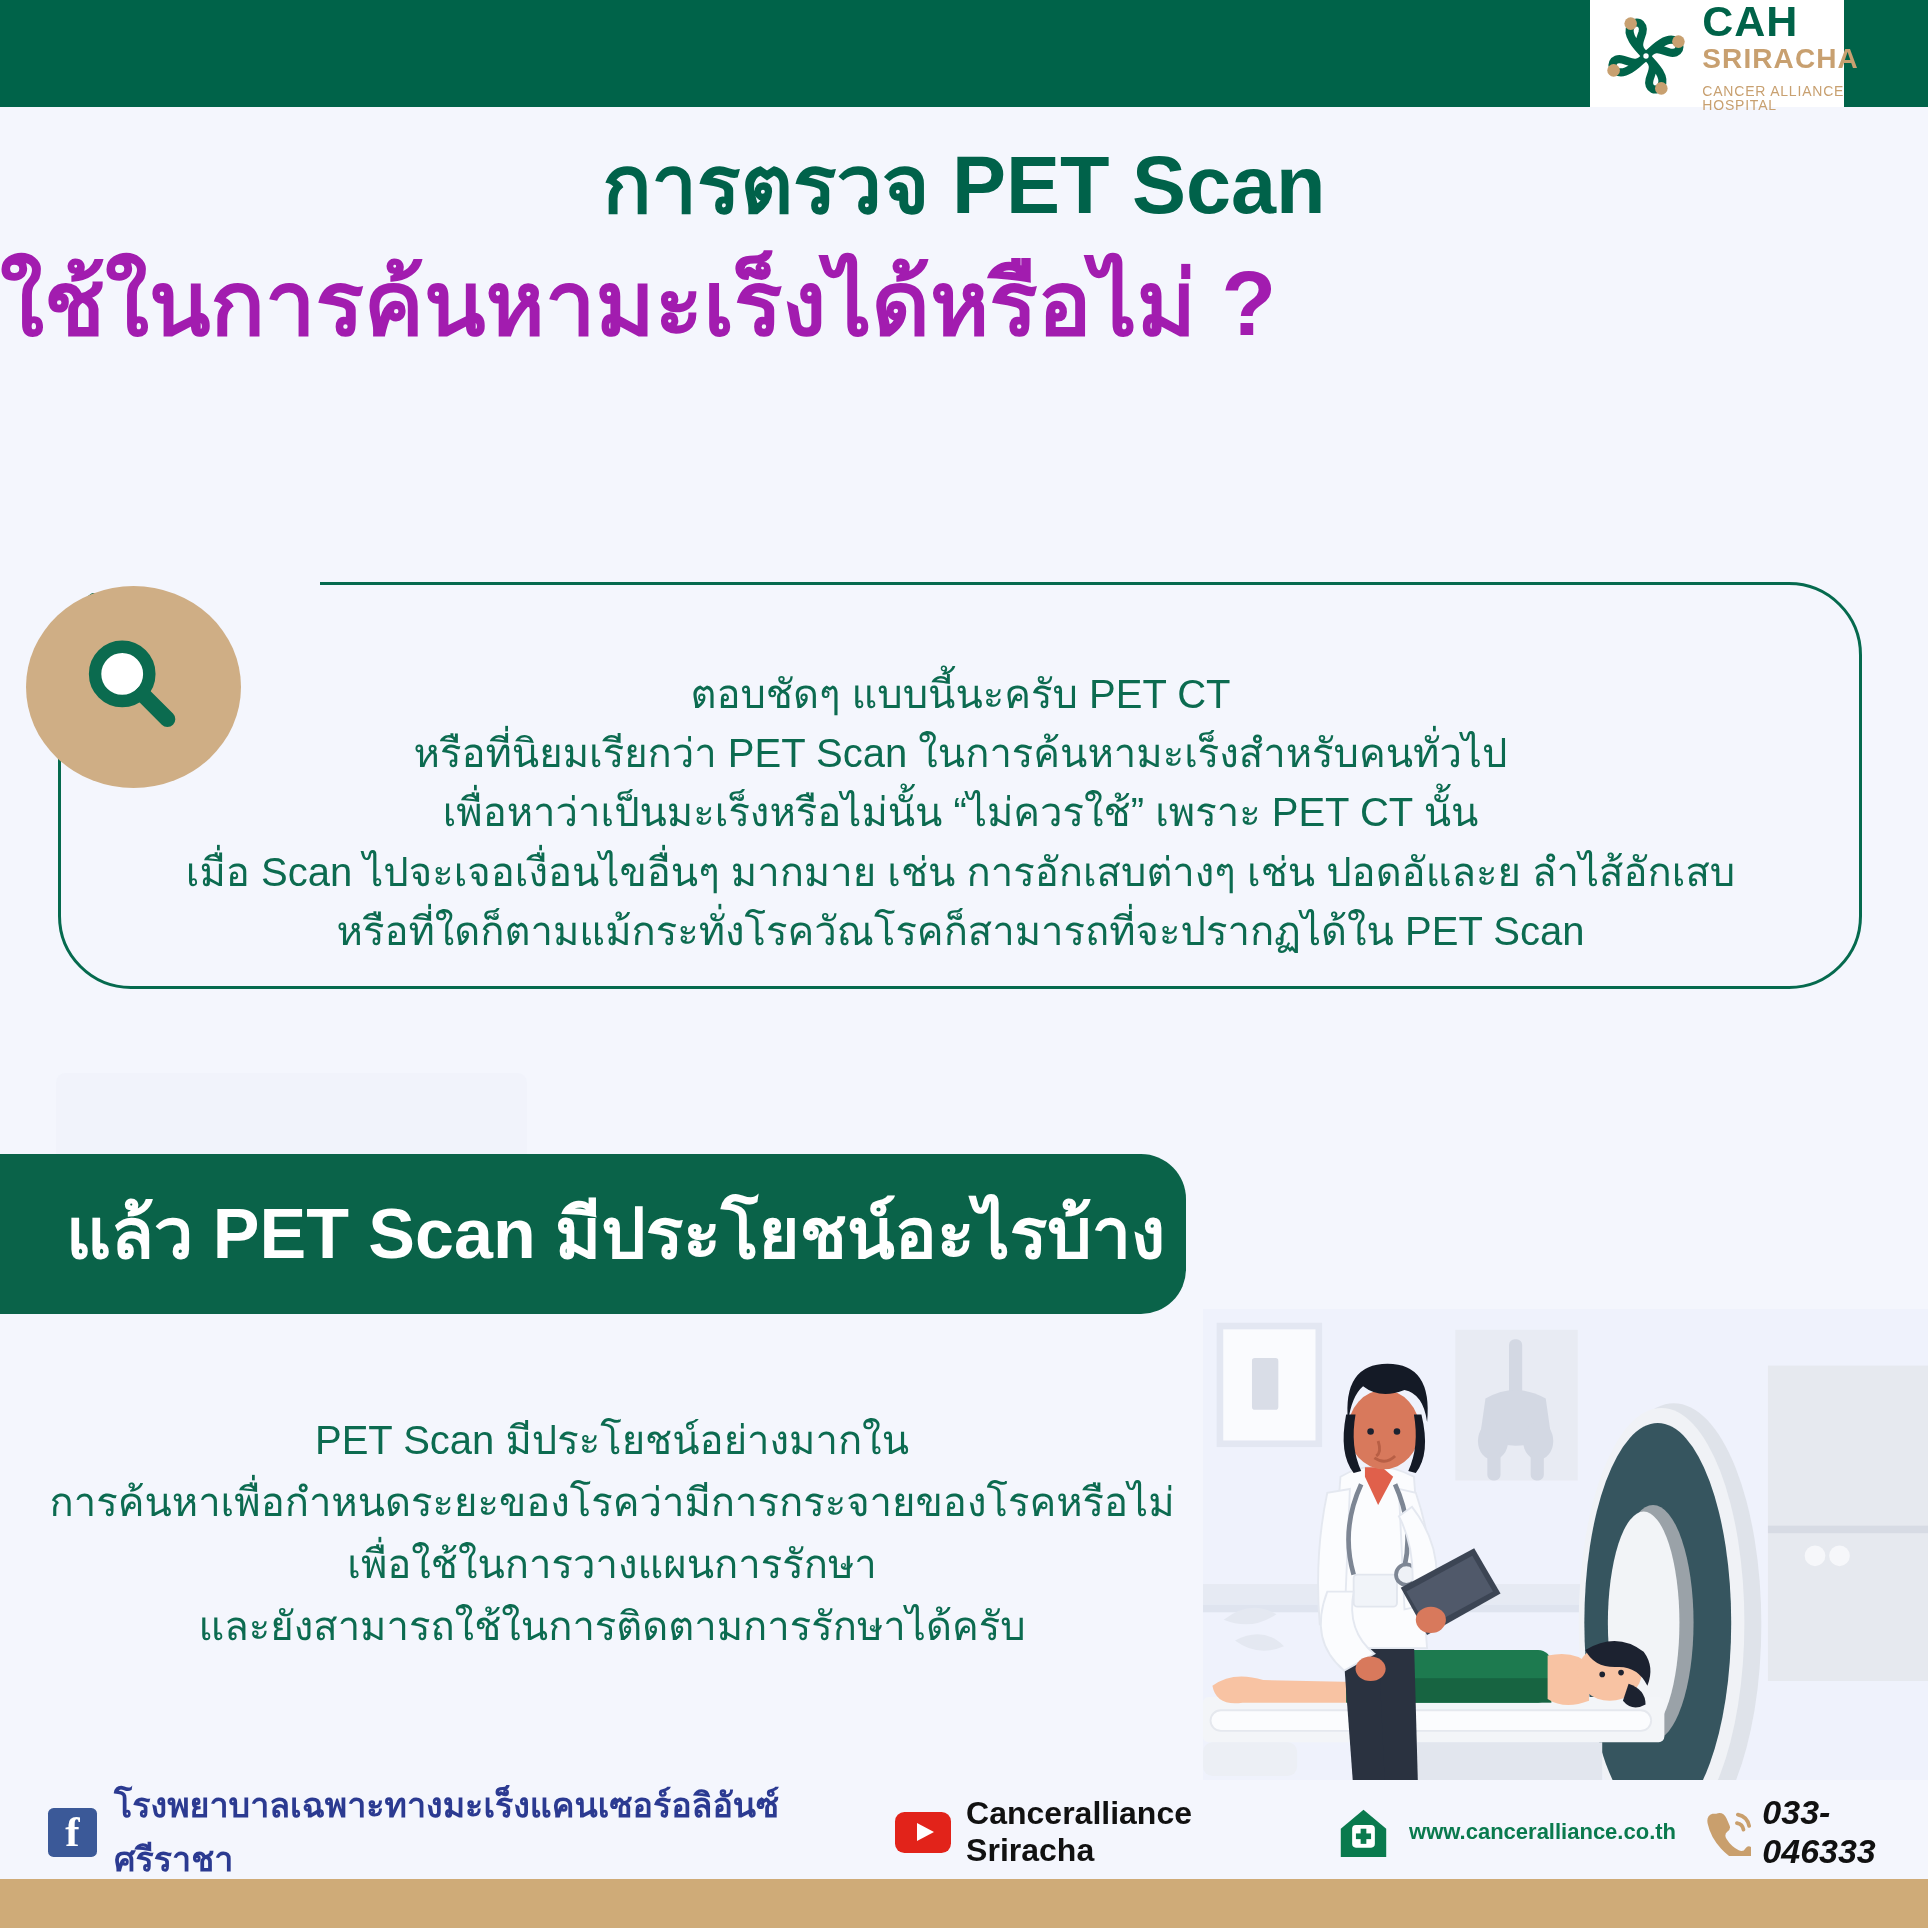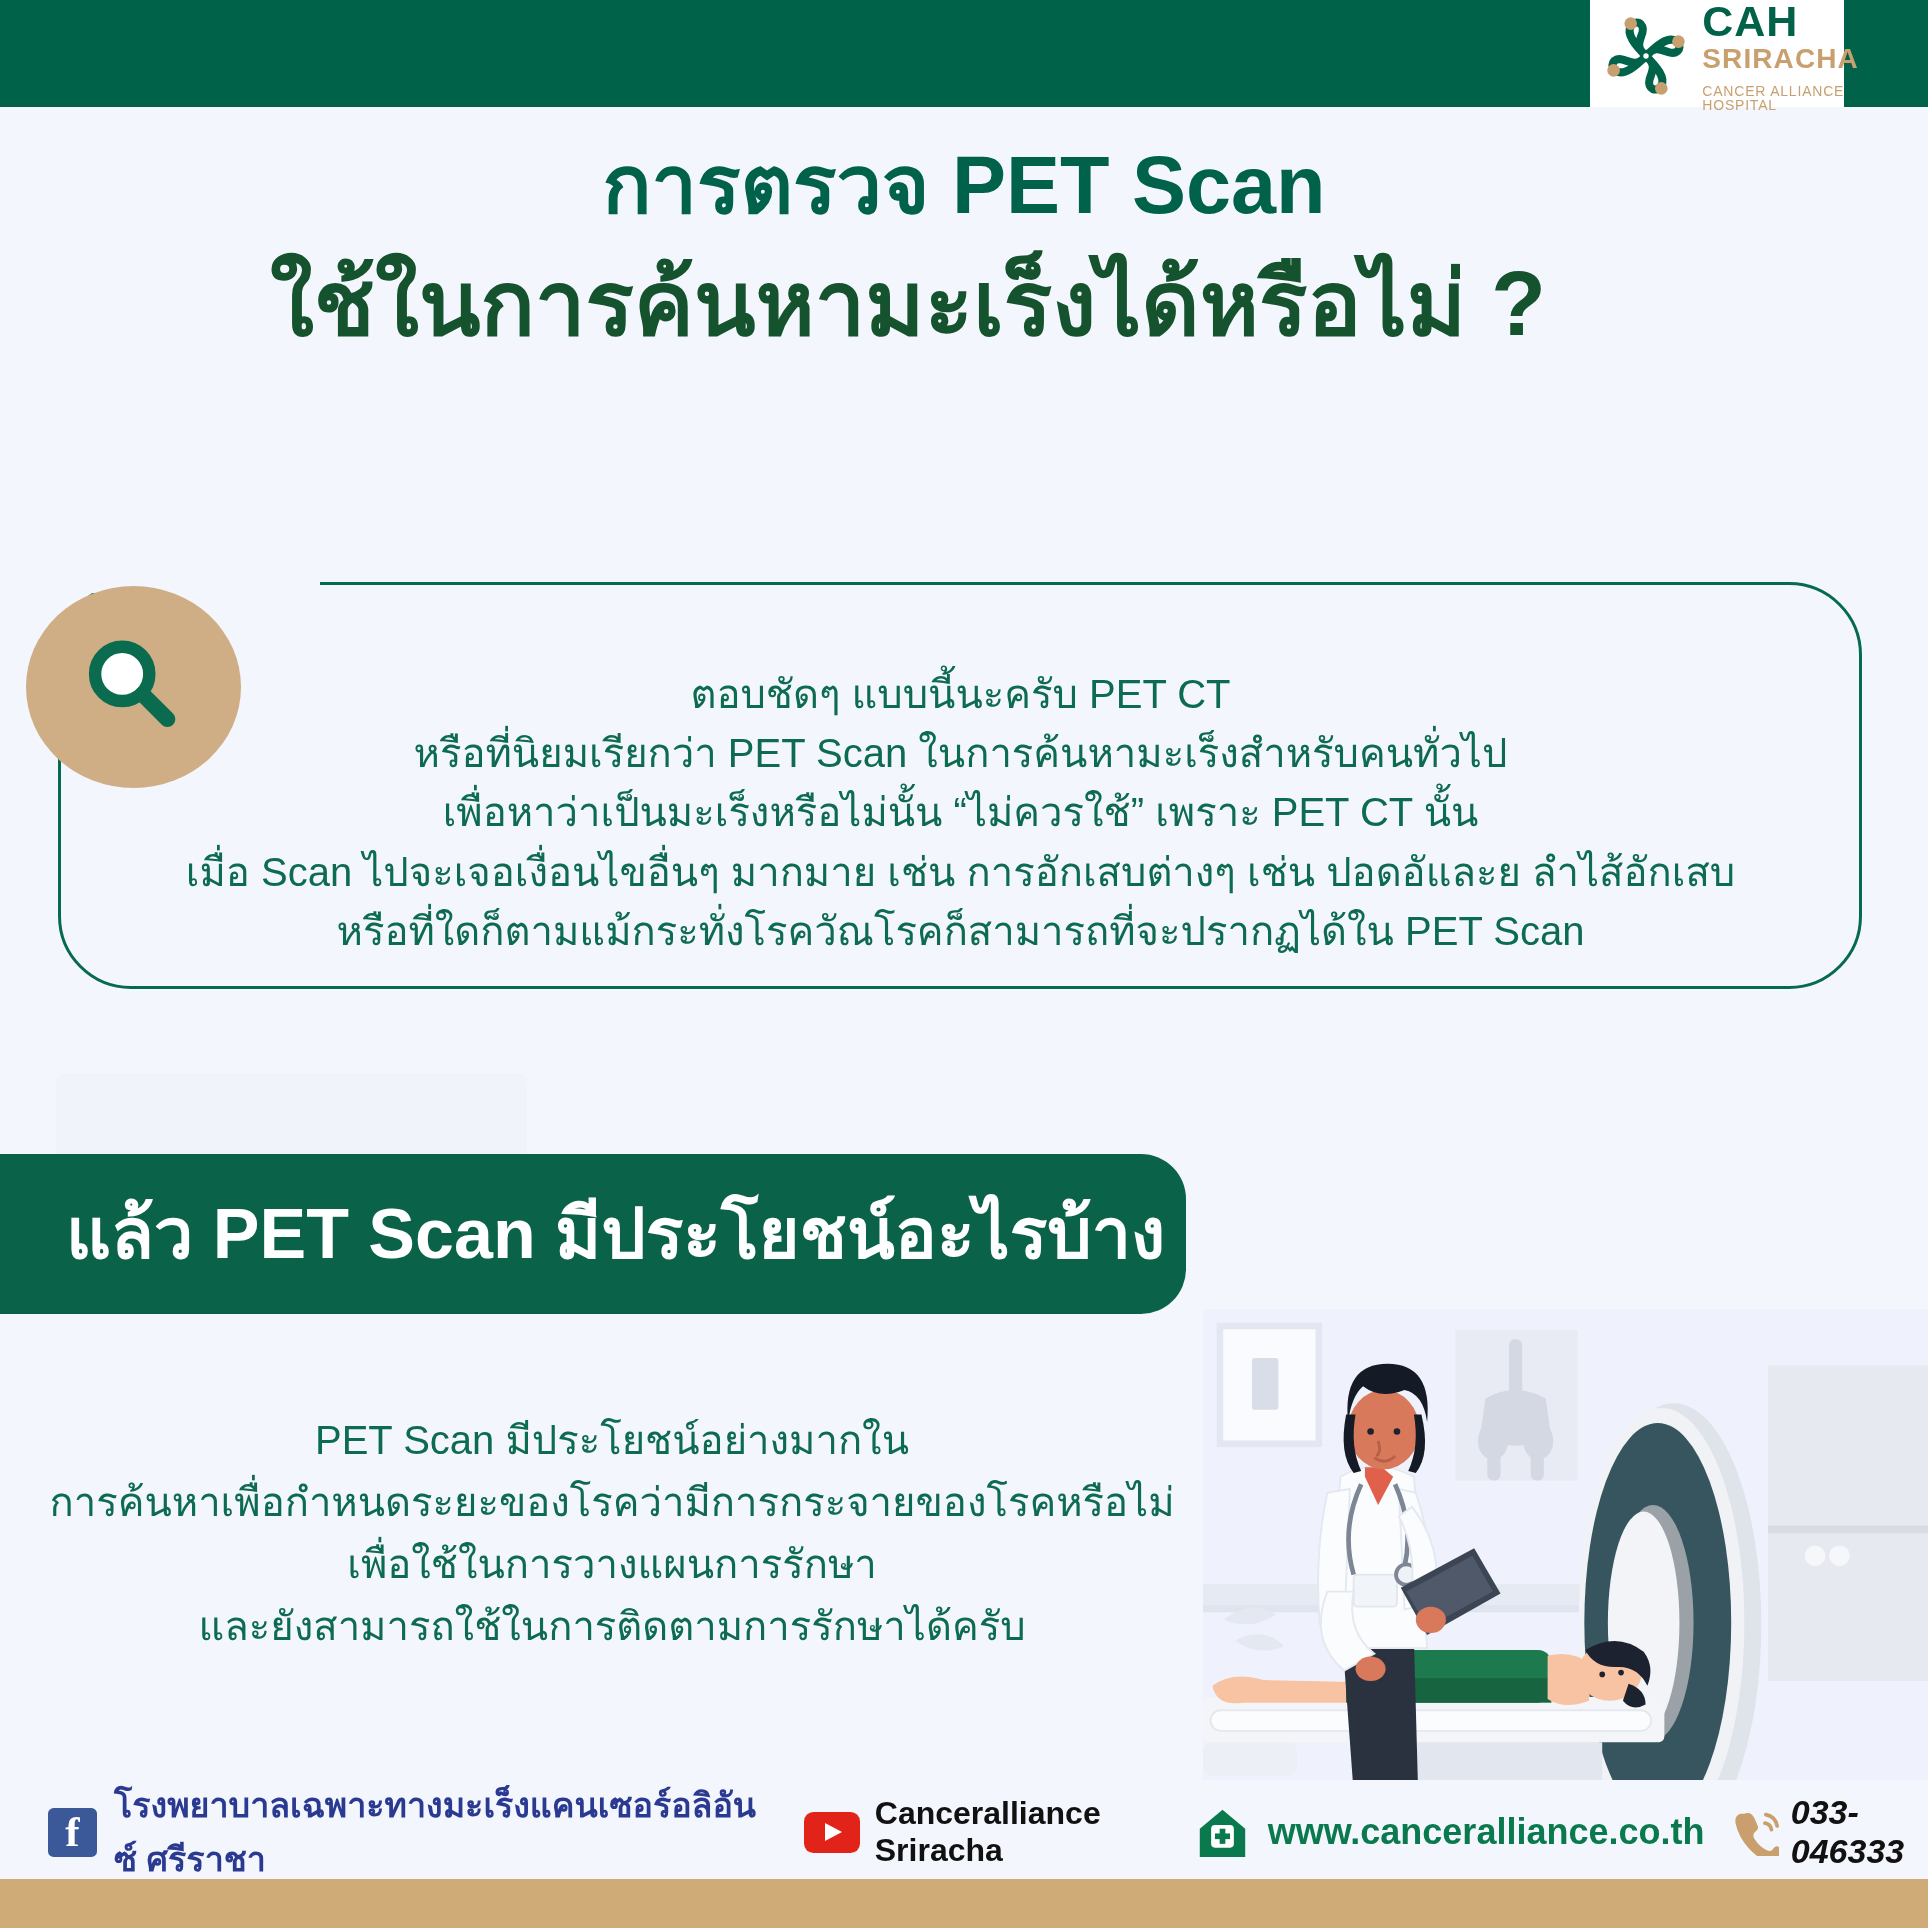--- a/index.html
+++ b/index.html
@@ -49,22 +49,22 @@
 
   
   .headline {
     position: absolute; left: 0; top: 139px; width: 1928px;
     text-align: center;
     font-size: 81px; font-weight: bold; color: #00624a;
     line-height: 1.15;
   }
   .subheadline {
     position: absolute; left: 0; top: 250px; width: 1816px;
-    text-align: center;
-    font-size: 90px; font-weight: bold; color: #14532d;
+    text-align: left;
+    font-size: 90px; font-weight: bold; color: #a21caf;
     line-height: 1.2;
   }
 
   
   .mainbox {
     position: absolute;
     left: 58px; top: 582px;
     width: 1804px; height: 407px;
     border: 3.8px solid #056a4e;
     border-radius: 73px;
@@ -163,21 +163,21 @@
     position: relative; flex: 0 0 56px; margin-left: 38px;
   }
   .yt-icon::after {
     content: ""; position: absolute; left: 21.7px; top: 11.3px;
     border-left: 17px solid #fff;
     border-top: 9.4px solid transparent;
     border-bottom: 9.4px solid transparent;
   }
   .yt-label { color: #111111; font-size: 32px; font-weight: bold; margin-left: 15px; }
   .web-icon { width: 53px; height: 53px; margin-left: 36px; flex: 0 0 53px; }
-  .web-label { color: #0a7a4e; font-size: 36px; font-weight: bold; margin-left: 19px; }
+  .web-label { color: #0a7a4e; font-size: 22px; font-weight: bold; margin-left: 19px; }
   .phone-icon { width: 47px; height: 47px; margin-left: 28px; flex: 0 0 47px; }
   .phone-label { color: #111111; font-size: 34px; font-weight: bold; margin-left: 11.3px; font-style: italic; }
 
   .bottombar {
     position: absolute; left: 0; top: 1879px;
     width: 1928px; height: 49px;
     background: #cfab78;
   }
 </style>
 </head>

